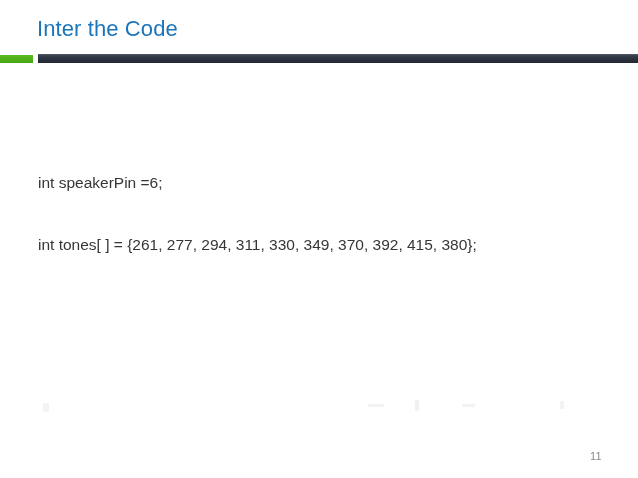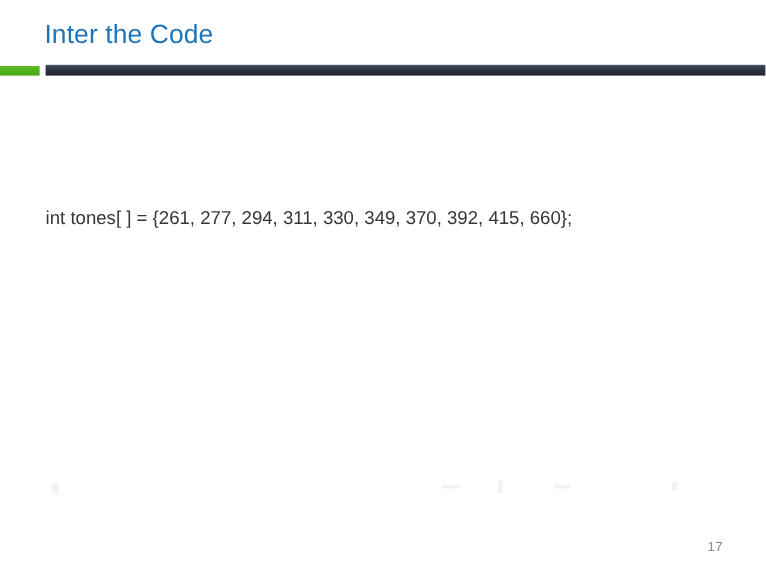--- a/index.html
+++ b/index.html
@@ -121,21 +121,22 @@
   <div class="slide-title">Inter the Code</div>
 
   <div class="divider">
     <div class="divider-green"></div>
     <div class="divider-bar"></div>
   </div>
 
   <div class="code-block">
 
     <div class="code-group-loose">
-      <div class="code-line">int tones[ ] = {261, 277, 294, 311, 330, 349, 370, 392, 415, 660};</div>
+      <div class="code-line">int speakerPin =6;</div>
+      <div class="code-line">int tones[ ] = {261, 277, 294, 311, 330, 349, 370, 392, 415, 380};</div>
     </div>
 
     <div class="code-gap"></div>
 
     <div class="code-group-tight">
       
       
       
       
       
@@ -149,15 +150,15 @@
     </div>
 
   </div>
 
   <div class="artifact a1"></div>
   <div class="artifact a2"></div>
   <div class="artifact a3"></div>
   <div class="artifact a4"></div>
   <div class="artifact a5"></div>
 
-  <div class="page-number">17</div>
+  <div class="page-number">11</div>
 
 </div>
 
 </body></html>

